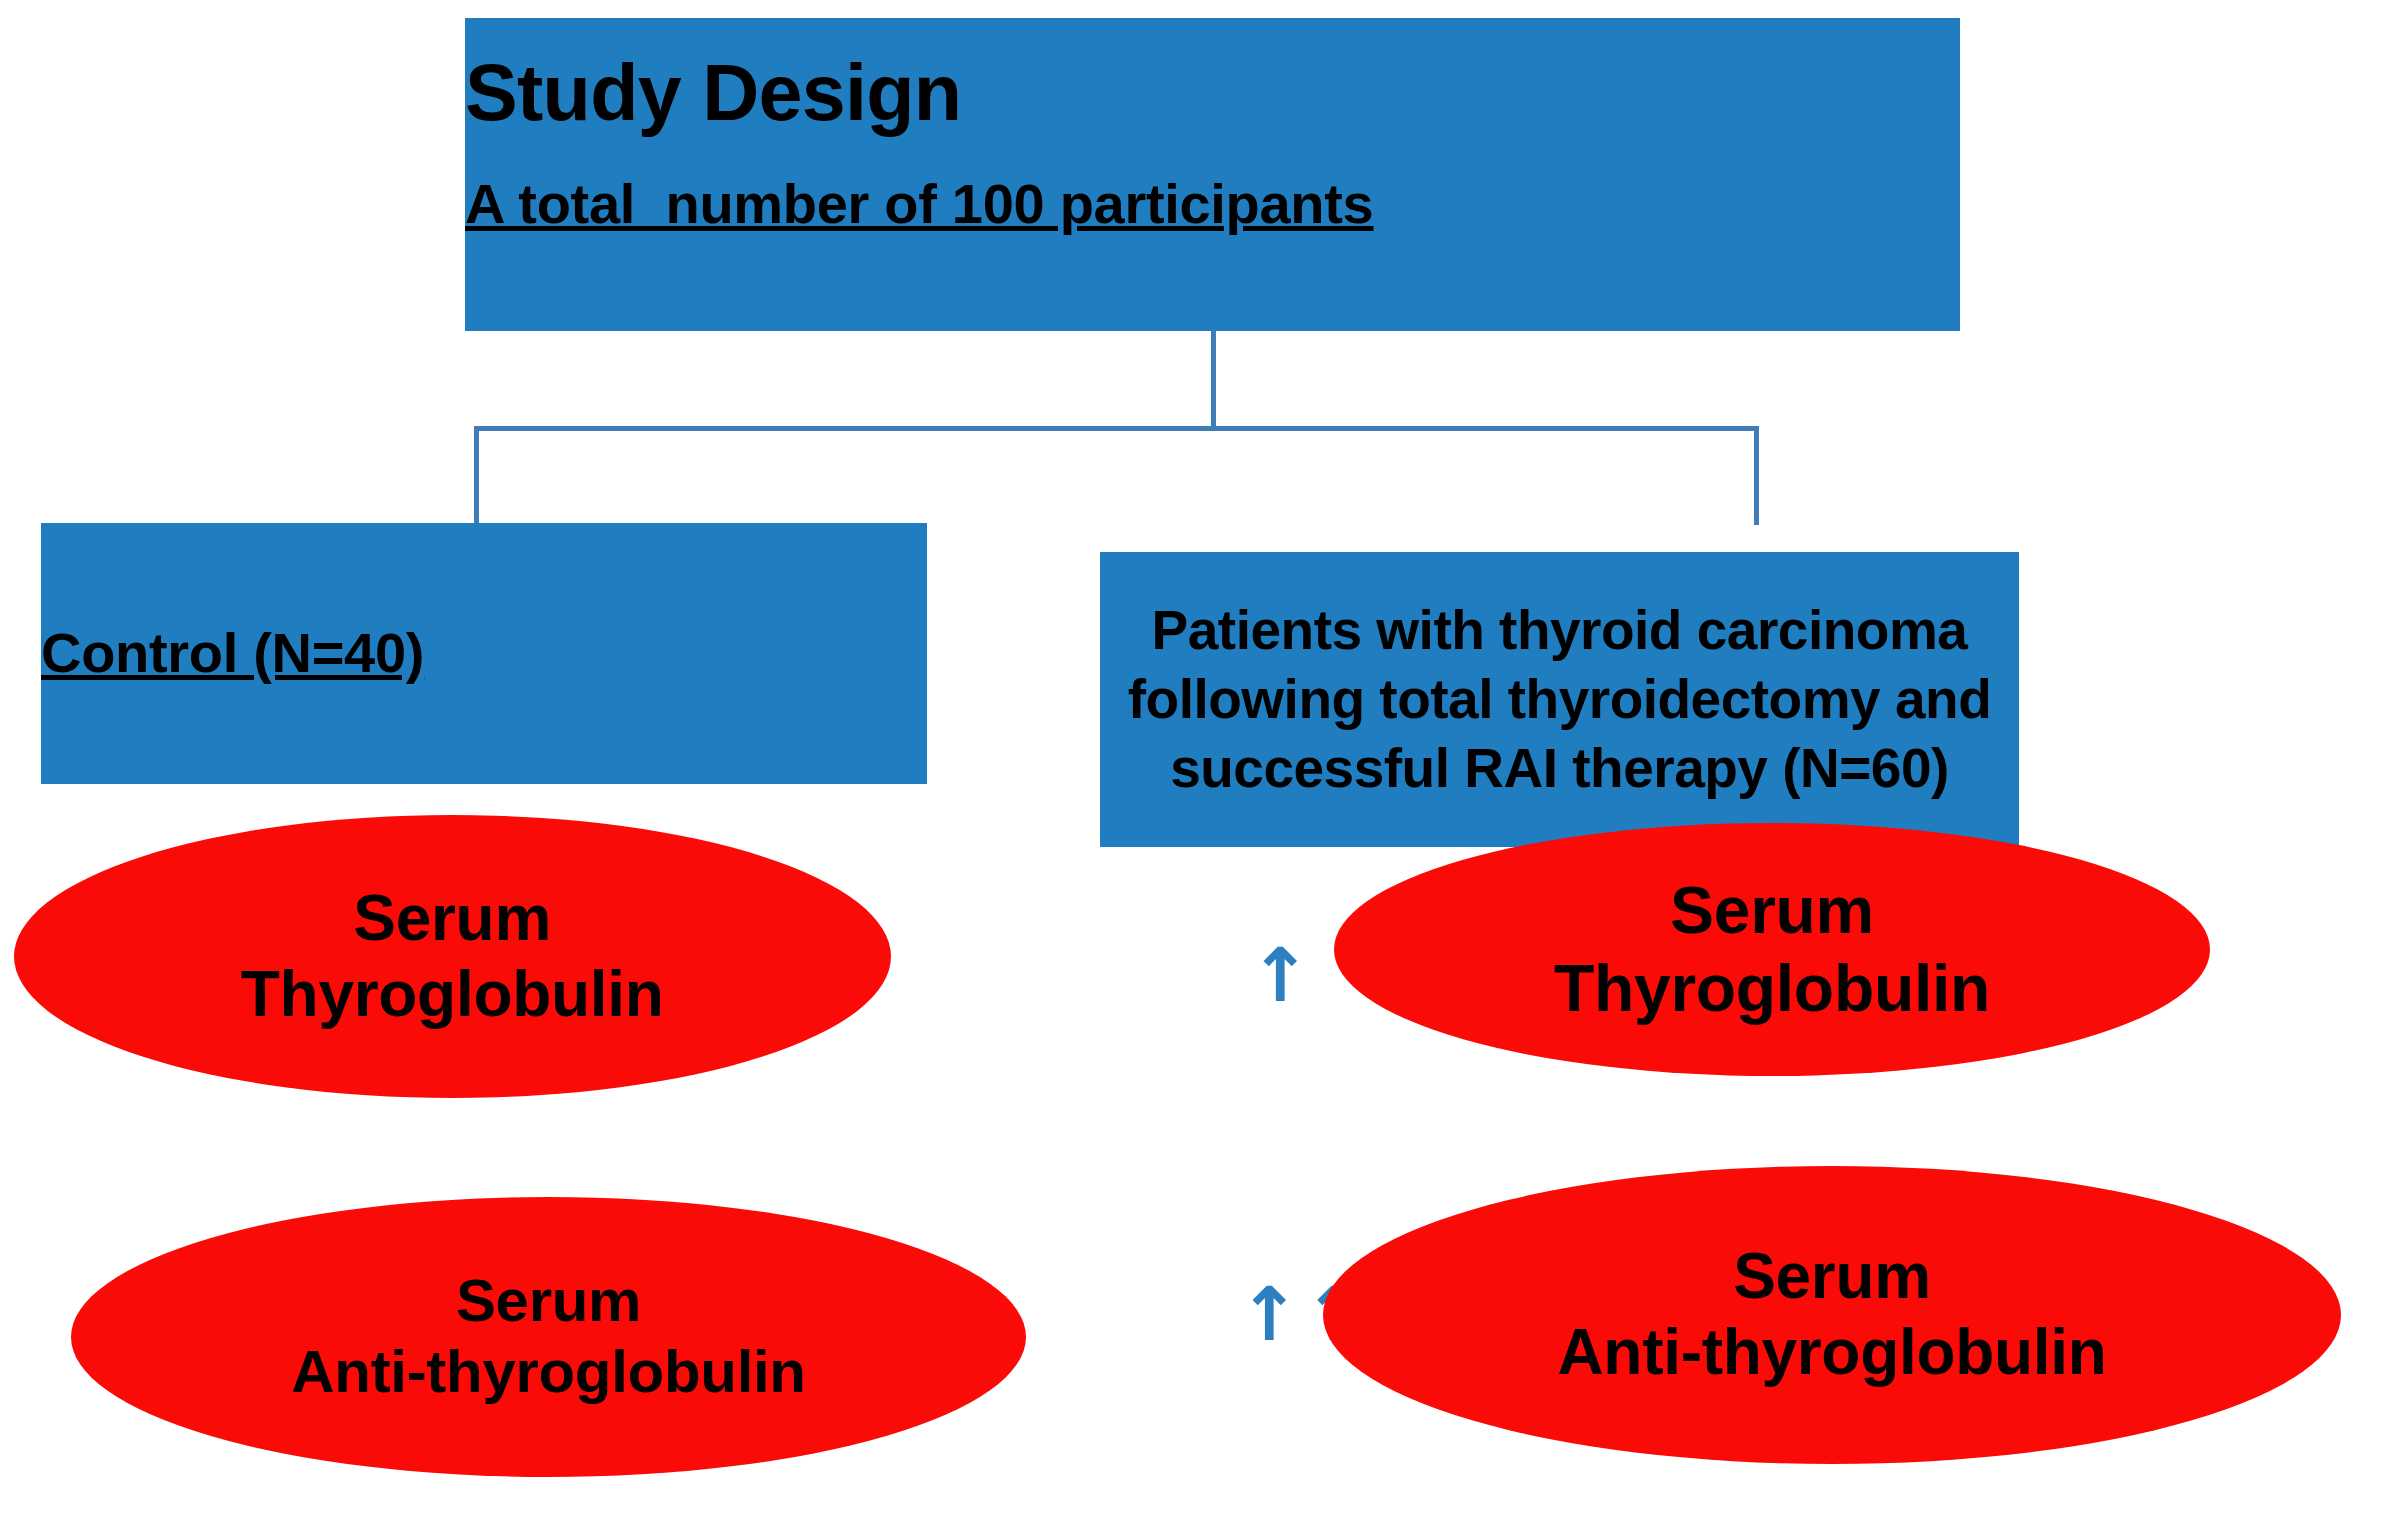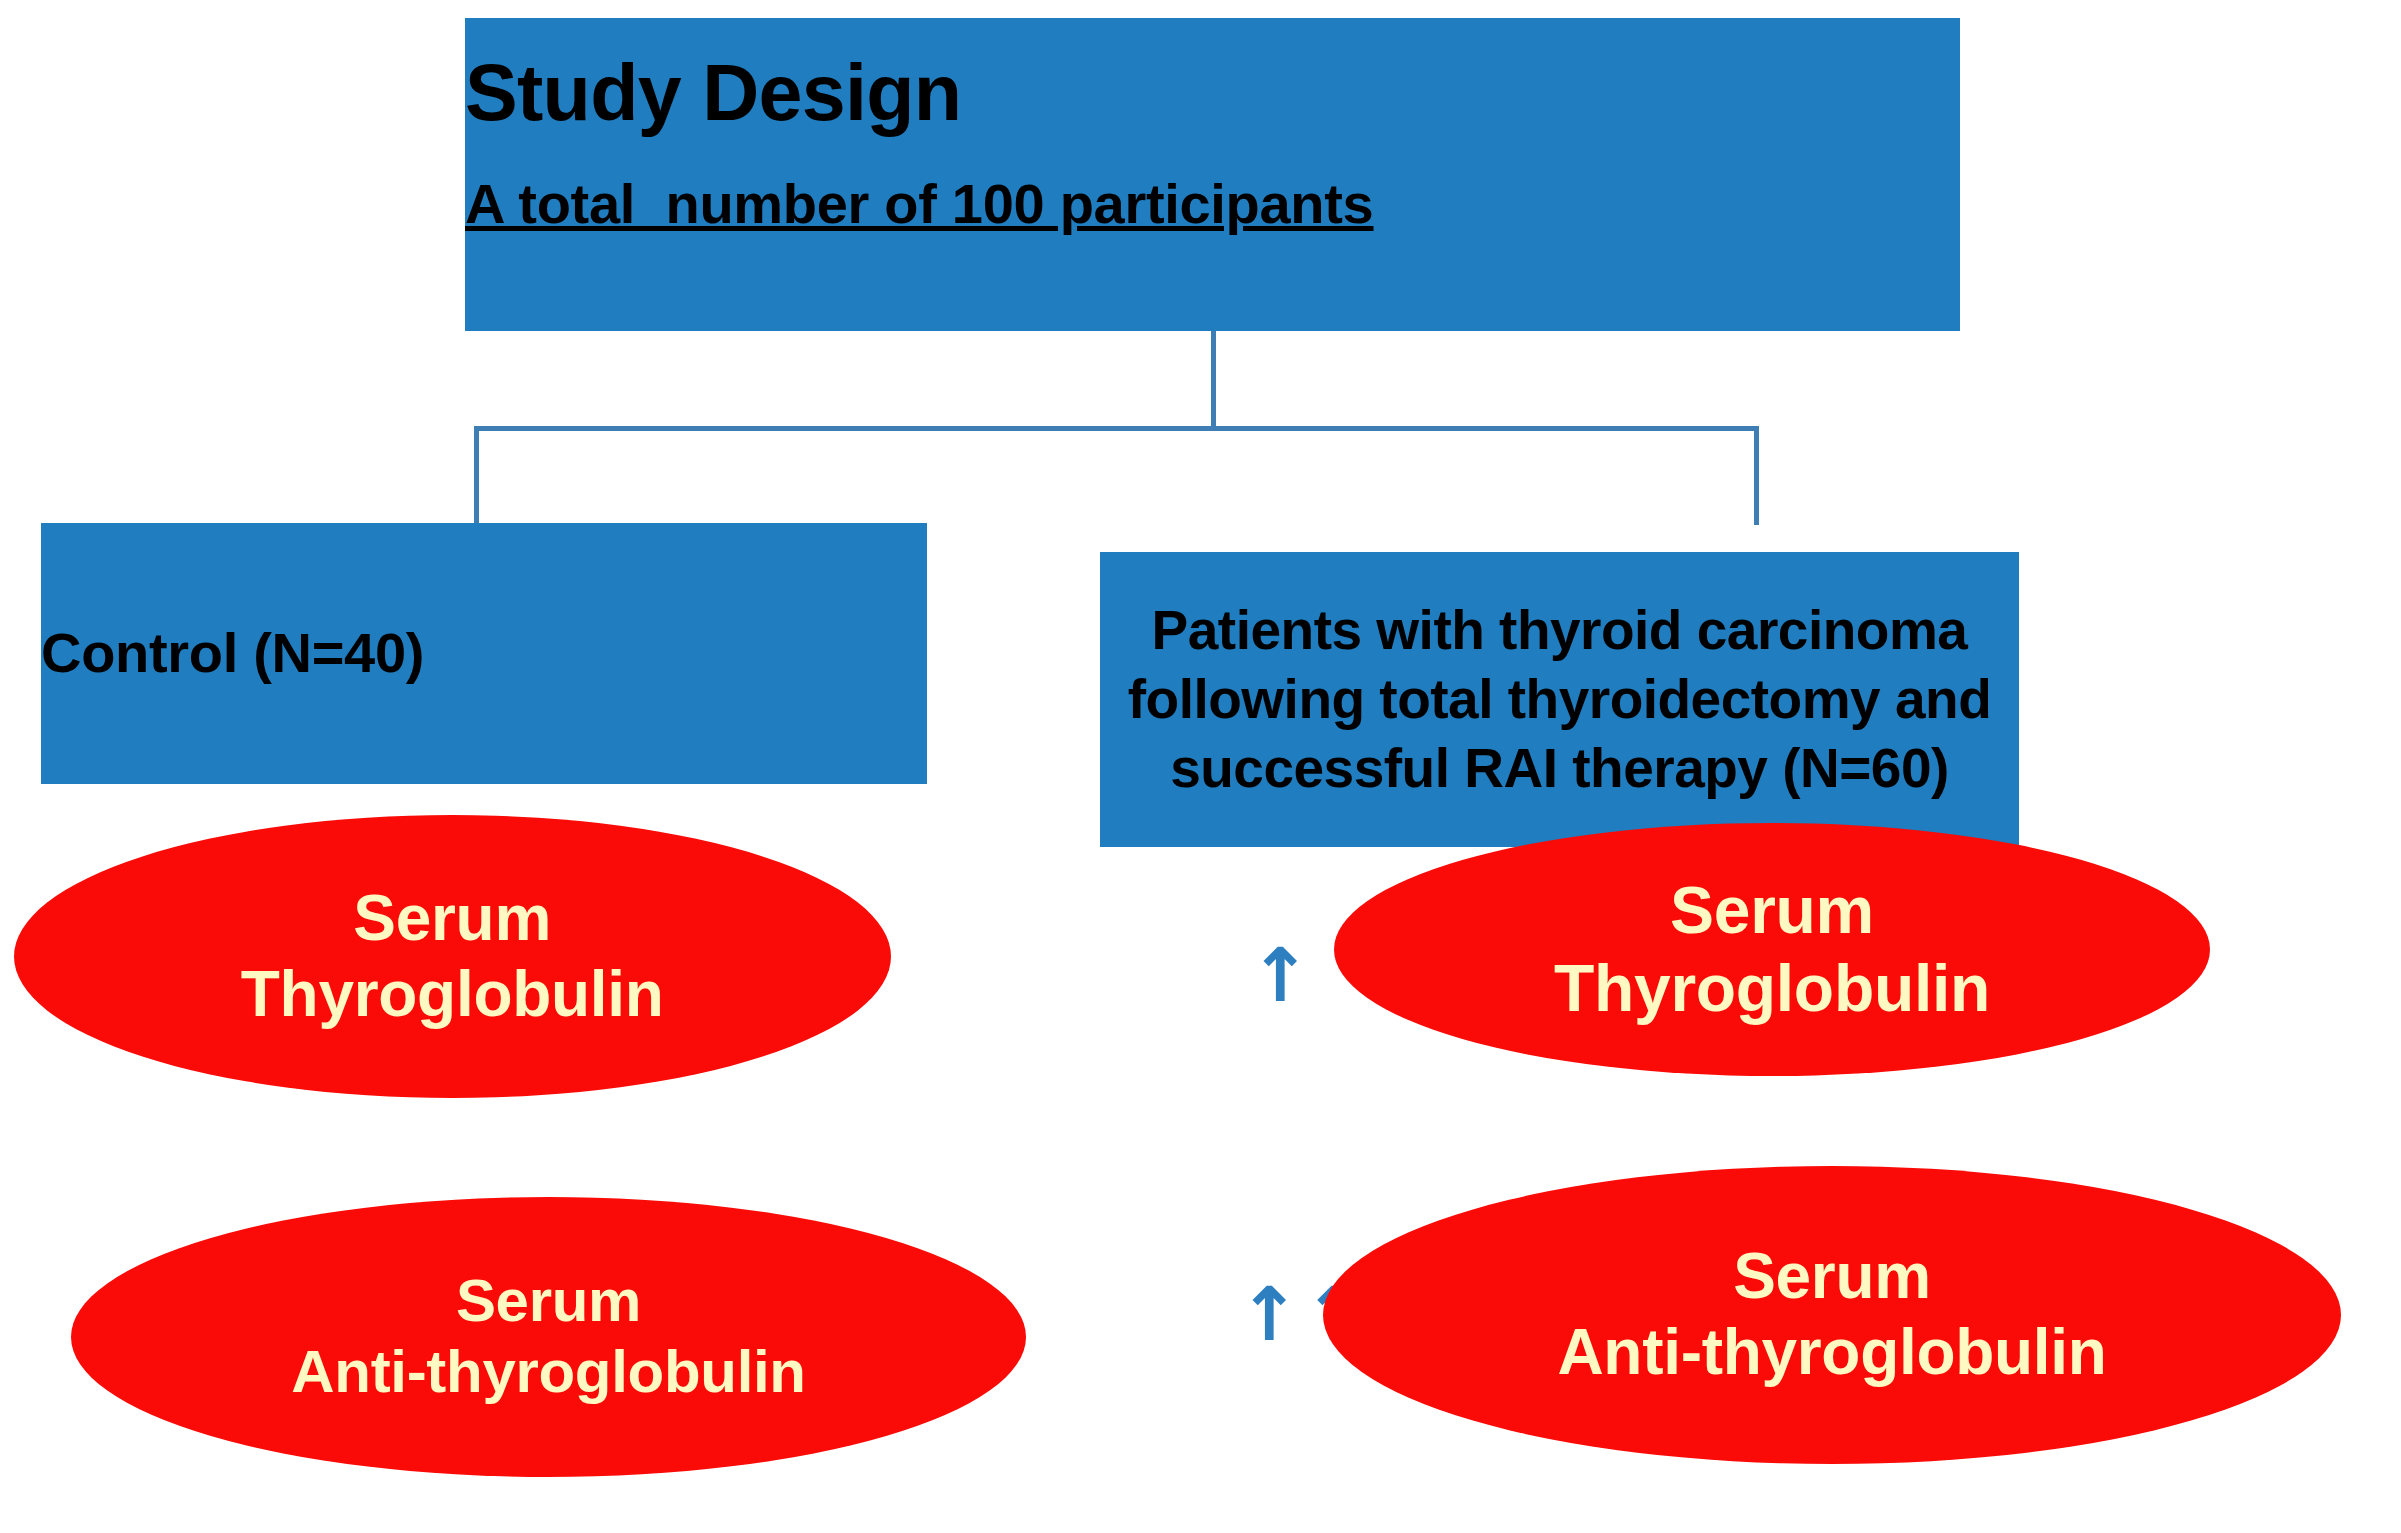--- a/index.html
+++ b/index.html
@@ -60,20 +60,21 @@
   #control-box {
     left: 41px;
     top: 523px;
     width: 886px;
     height: 261px;
   }
   #control-label {
     font-size: 56px;
     font-weight: bold;
     letter-spacing: -0.3px;
+    text-decoration: underline;
   }
 
   #patients-box {
     left: 1100px;
     top: 552px;
     width: 919px;
     height: 295px;
     padding: 0 17px;
   }
   #patients-label {
@@ -114,21 +115,21 @@
   }
 
   
   .ellipse {
     position: absolute;
     background: #FA0B07;
     border-radius: 50%;
     display: flex;
     flex-direction: column;
     justify-content: center;
-    color: #fef9c3;
+    color: #000000;
     text-align: center;
     line-height: 1.18;
     font-weight: bold;
     letter-spacing: -0.3px;
   }
   #ellipse-control-tg {
     left: 13.7px;
     top: 815px;
     width: 877px;
     height: 283px;

